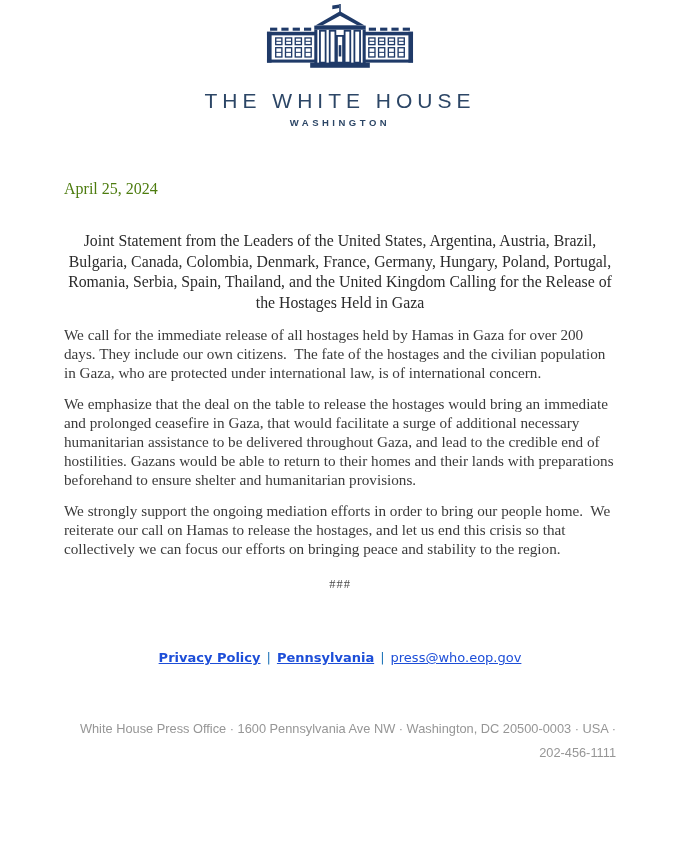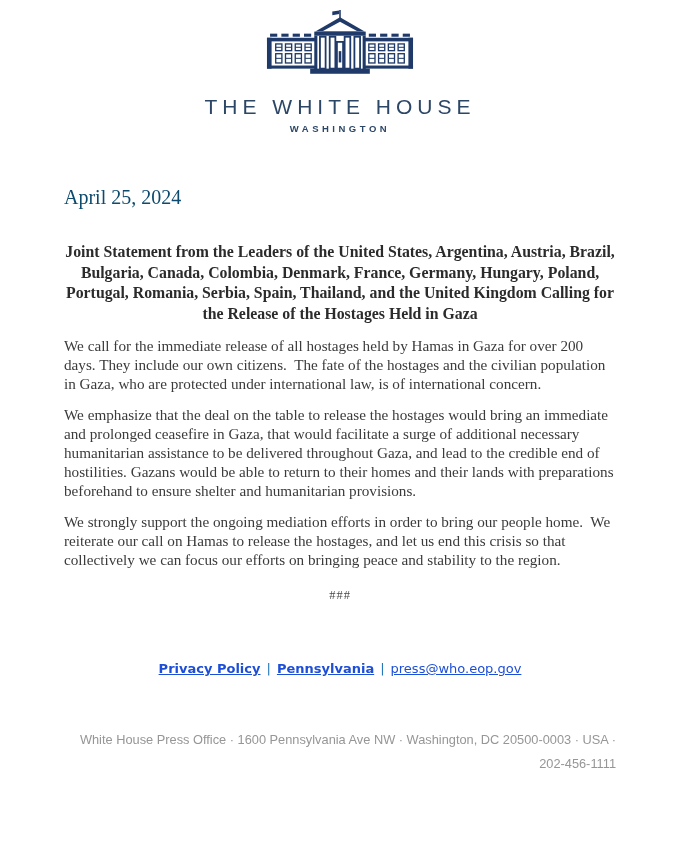--- a/index.html
+++ b/index.html
@@ -11,21 +11,21 @@
     width: 680px;
     height: 848px;
     overflow: hidden;
     font-family: "Liberation Sans", sans-serif;
   }
   .doc {
     width: 680px;
     height: 728px;
     background: #ffffff;
     box-sizing: border-box;
-    padding-top: 10px;
+    padding-top: 4px;
   }
   .letterhead {
     text-align: center;
   }
   .logo-svg {
     display: inline-block;
     width: 156px;
     height: 72px;
   }
   .wh-name {
@@ -52,29 +52,29 @@
   }
   .release {
     margin-top: 52px;
   }
   .release-label {
     font-size: 16.5px;
     font-weight: 700;
     color: #2b2b2b;
   }
   .release-date {
-    font-size: 20px;
+    font-size: 16px;
     margin-top: 0;
-    color: #0c4a6e;
+    color: #4d7c0f;
   }
   .headline {
     margin: 33px 0 0 0;
     text-align: center;
     font-size: 15.8px;
-    font-weight: 700;
+    font-weight: 400;
     line-height: 1.3;
     color: #2b2b2b;
   }
   .body-para {
     margin: 12px 0 0 0;
     font-size: 15.2px;
     line-height: 1.25;
     white-space: pre-wrap;
     color: #3b3b3b;
   }

